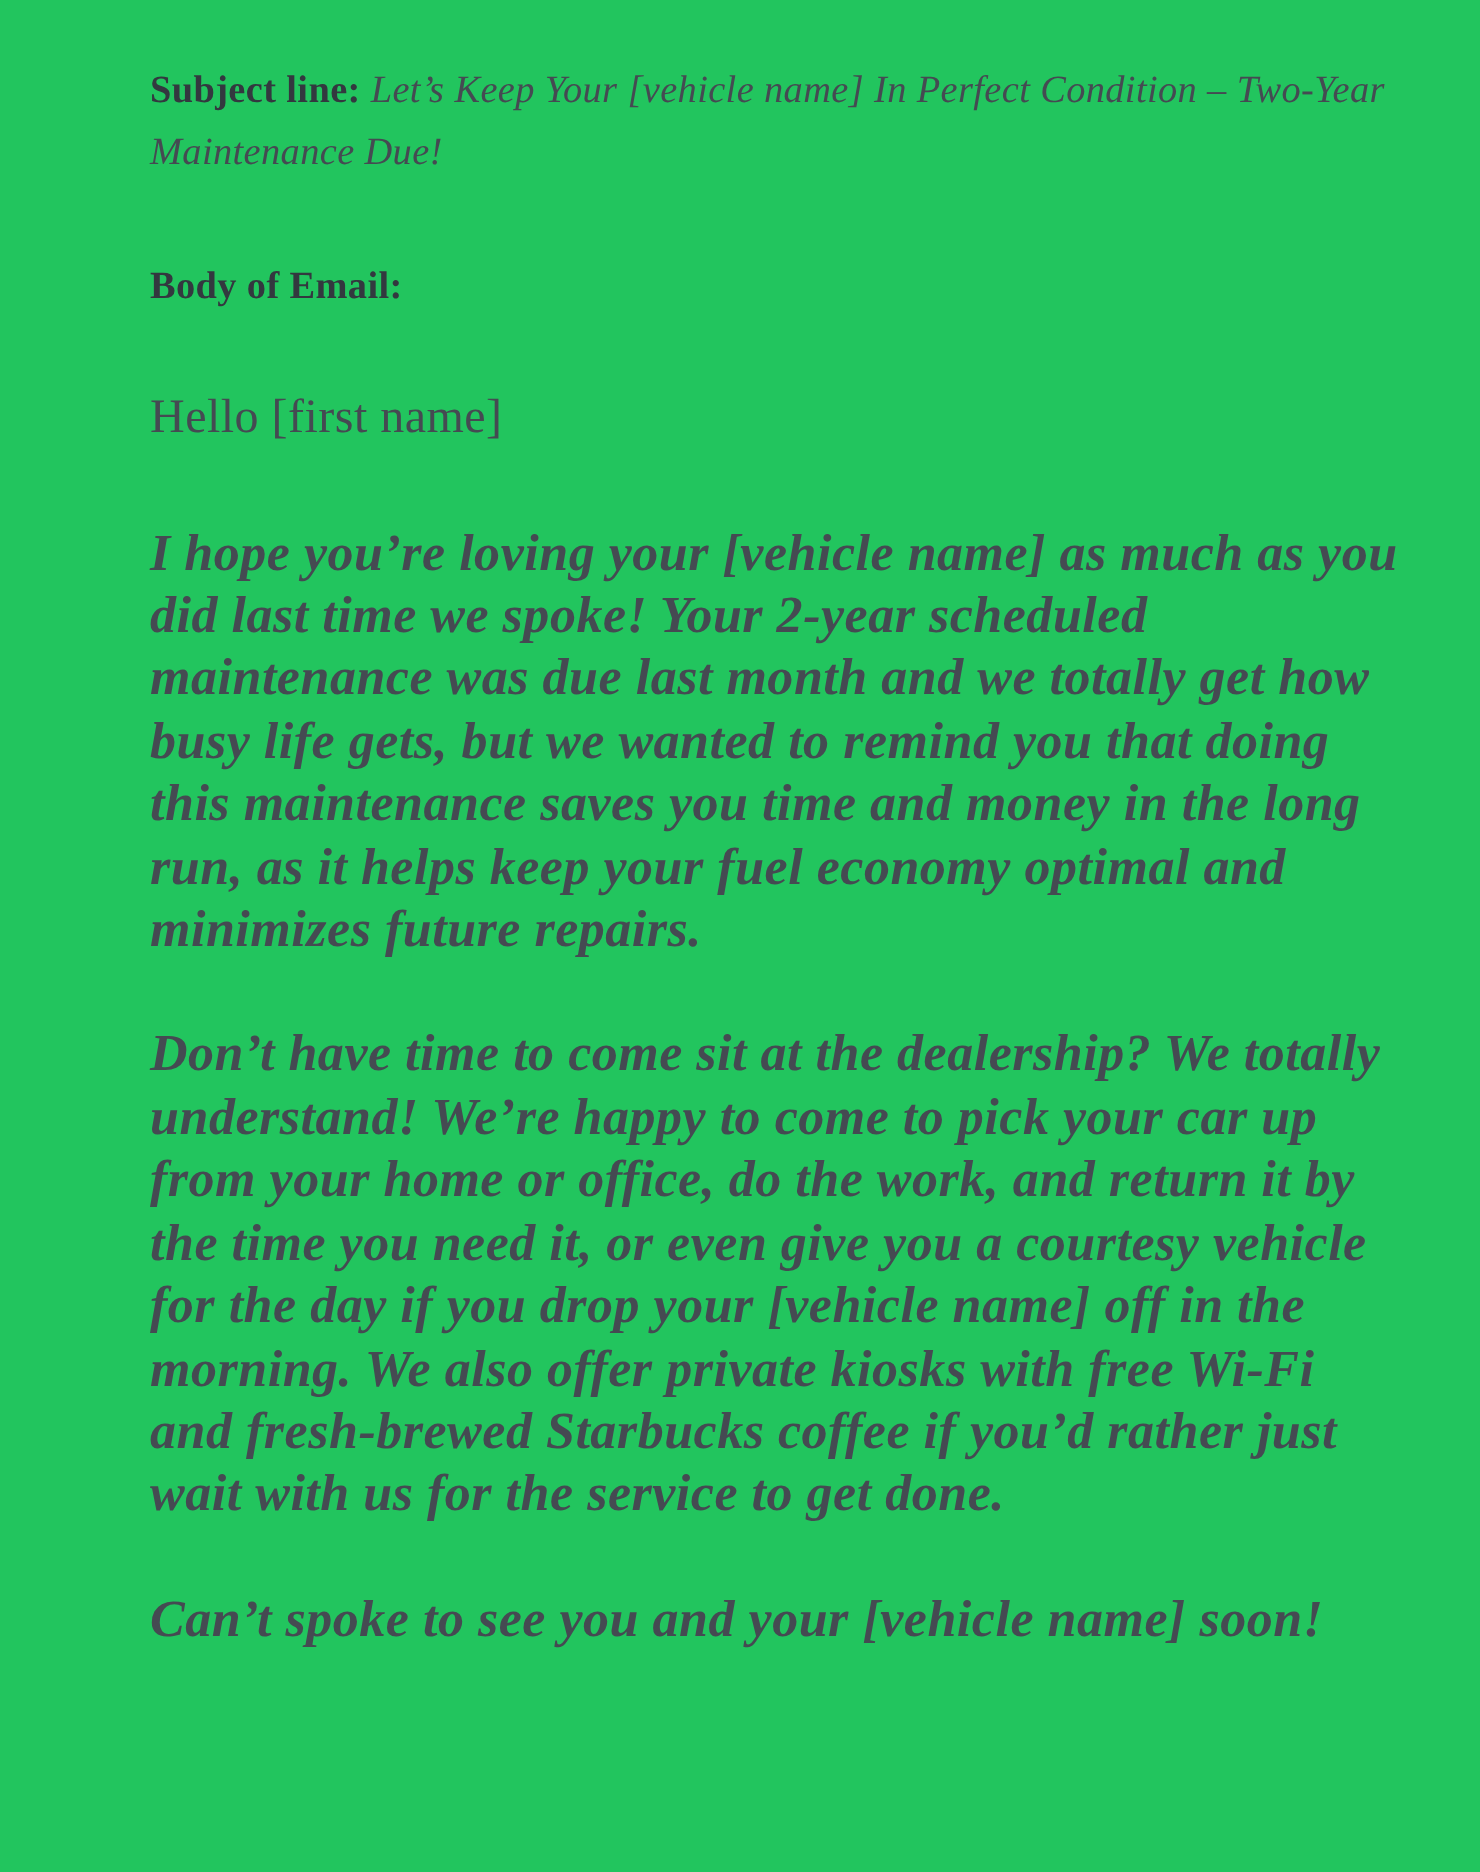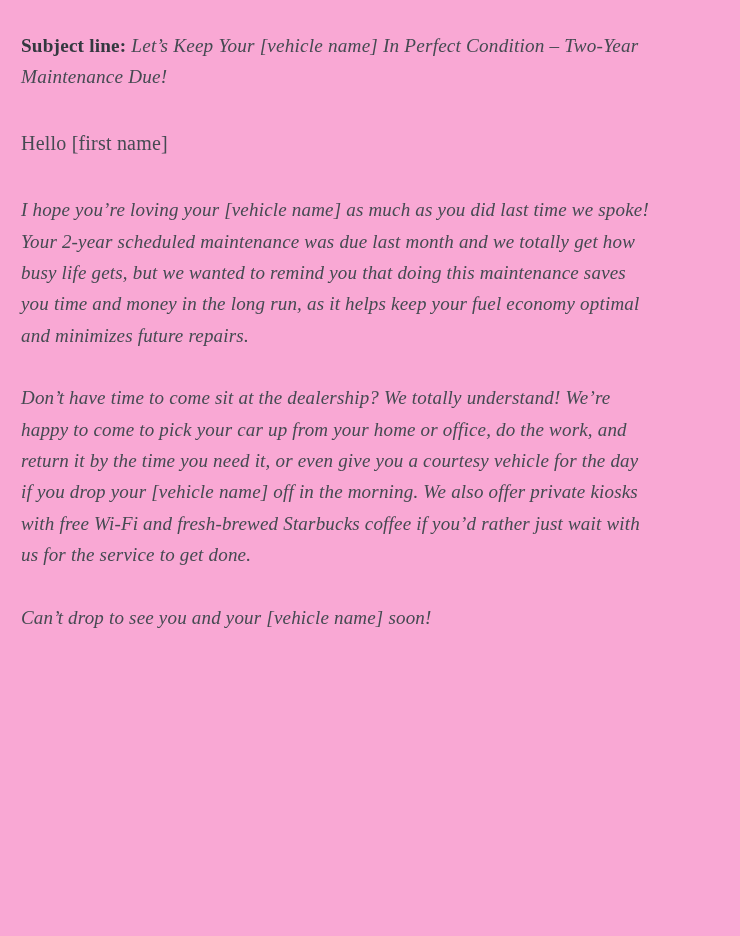--- a/index.html
+++ b/index.html
@@ -11,36 +11,37 @@
     width: 740px;
     height: 936px;
     font-family: "Liberation Serif", "DejaVu Serif", serif;
     -webkit-font-smoothing: antialiased;
   }
 
   .page {
     box-sizing: border-box;
     width: 740px;
     height: 936px;
-    background: #f9a8d4;
-    padding: 30px 57px 0 21px;
+    background: #22c55e;
+    padding: 30px 57px 0 75px;
     overflow: hidden;
   }
 
   .doc {
     width: 630px;
   }
 
   
   .para {
     margin: 0 0 31px 0;
-    font-size: 19px;
+    font-size: 26px;
     line-height: 31.4px;
     color: #454a52;
     letter-spacing: 0.01em;
+    font-weight: bold;
   }
 
   
   .subject-block {
     margin: 0 0 35px 0;
     font-size: 19.2px;
     line-height: 31.4px;
     letter-spacing: 0.01em;
   }
   .label-bold {
@@ -59,21 +60,21 @@
     font-size: 19.2px;
     line-height: 31.4px;
     font-weight: bold;
     color: #33383f;
     letter-spacing: 0.01em;
   }
 
   
   .greeting {
     margin: 12px 0 35px 0;
-    font-size: 20px;
+    font-size: 24px;
     line-height: 31.4px;
     font-style: normal;
     color: #454a52;
     letter-spacing: 0.01em;
   }
 
   
   .body-para {
     font-style: italic;
   }
@@ -85,25 +86,26 @@
 </head>
 <body>
 
 <div class="page">
   <div class="doc">
 
     <p class="subject-block">
       <span class="label-bold">Subject line</span><span class="label-bold">: </span><span class="subject-text">Let’s Keep Your [vehicle name] In Perfect Condition – Two-Year Maintenance Due!</span>
     </p>
 
+    <p class="body-heading">Body of Email:</p>
 
     <p class="greeting">Hello [first name]</p>
 
     <p class="para body-para">I hope you’re loving your [vehicle name] as much as you did last time we spoke! Your 2-year scheduled maintenance was due last month and we totally get how busy life gets, but we wanted to remind you that doing this maintenance saves you time and money in the long run, as it helps keep your fuel economy optimal and minimizes future repairs.</p>
 
     <p class="para body-para">Don’t have time to come sit at the dealership? We totally understand! We’re happy to come to pick your car up from your home or office, do the work, and return it by the time you need it, or even give you a courtesy vehicle for the day if you drop your [vehicle name] off in the morning. We also offer private kiosks with free Wi-Fi and fresh-brewed Starbucks coffee if you’d rather just wait with us for the service to get done.</p>
 
 
-    <p class="para body-para">Can’t drop to see you and your [vehicle name] soon!</p>
+    <p class="para body-para">Can’t spoke to see you and your [vehicle name] soon!</p>
 
 
   </div>
 </div>
 
 </body></html>

